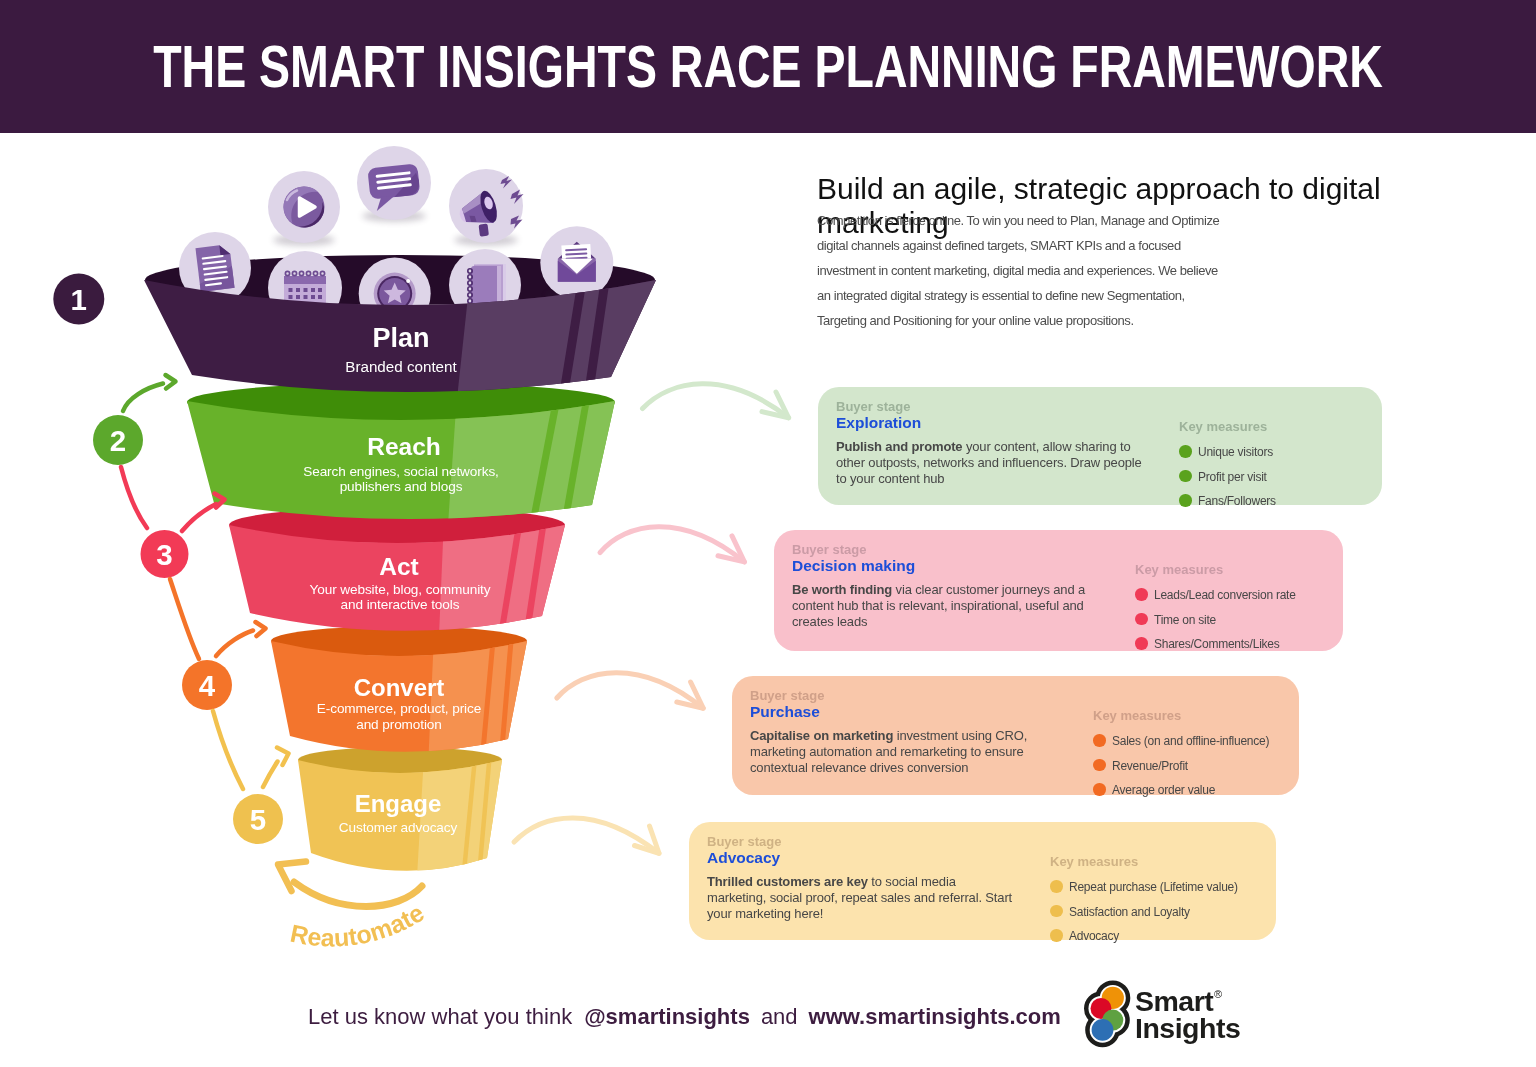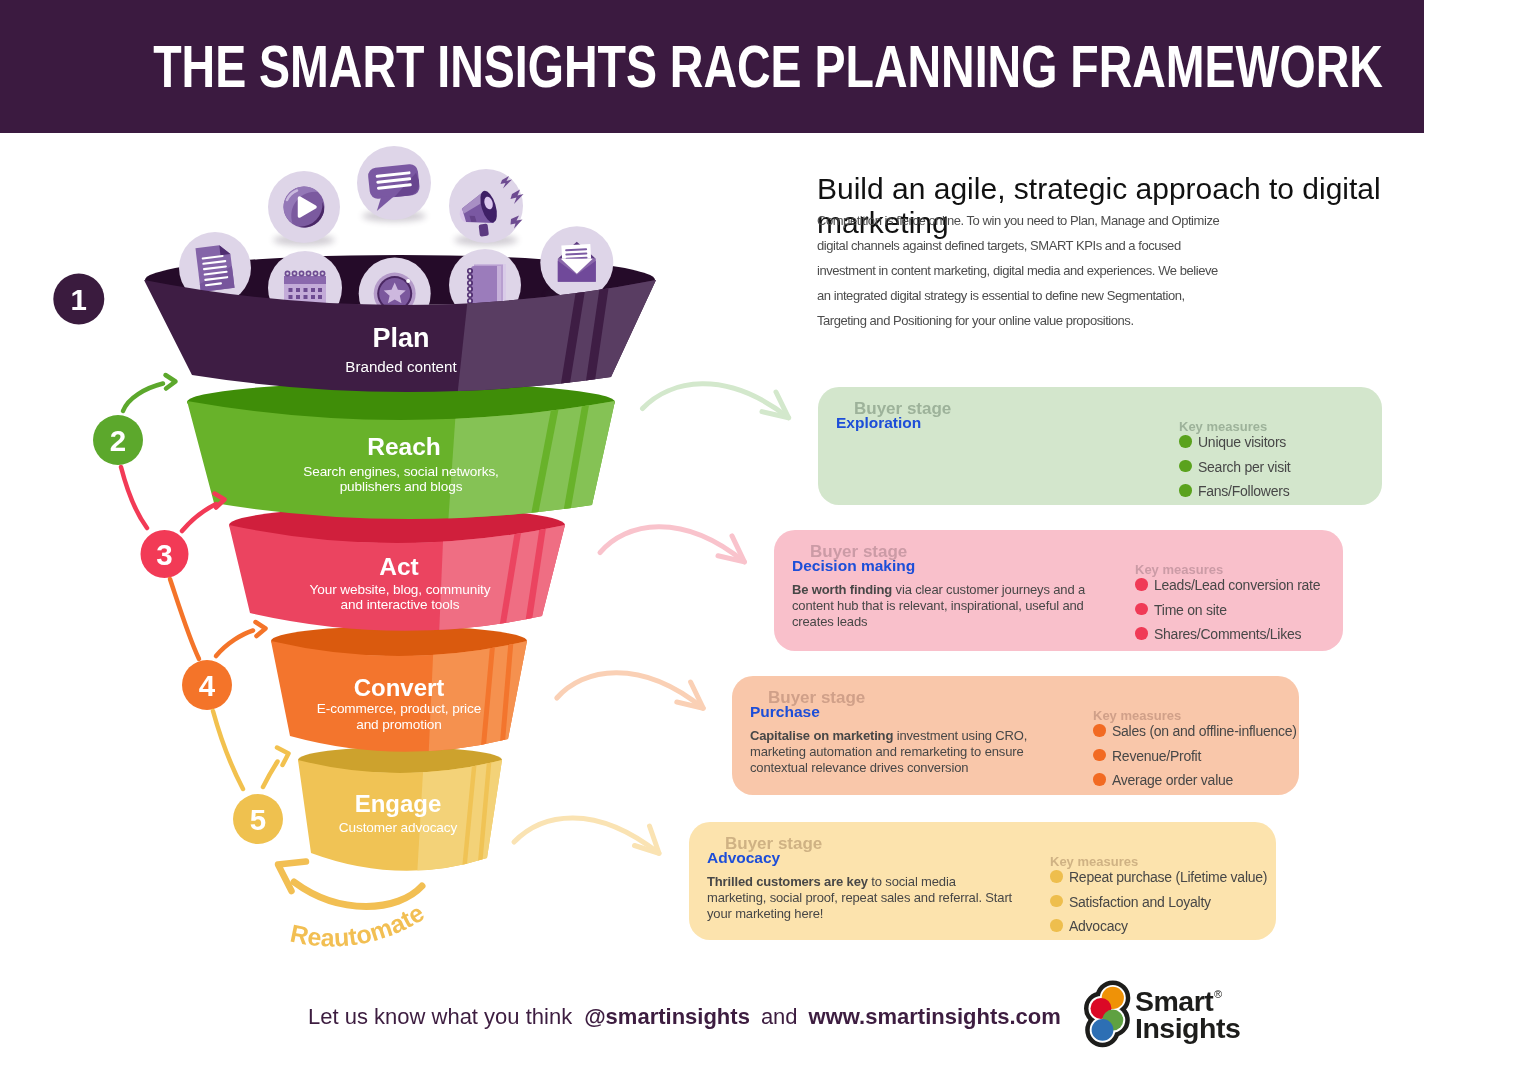--- a/index.html
+++ b/index.html
@@ -1,32 +1,32 @@
 <!DOCTYPE html>
 <html><head>
 <meta charset="utf-8">
 <style>
   html,body{margin:0;padding:0;}
   .page{position:relative;width:1536px;height:1067px;background:#fff;overflow:hidden;
         font-family:"Liberation Sans", sans-serif;}
-  .header{position:absolute;top:0;left:0;width:1424px;height:133px;background:#3b1a40;}
+  .header{position:absolute;top:0;left:0;width:1536px;height:133px;background:#3b1a40;}
   .header h1{margin:0;position:absolute;top:0px;left:-200px;width:1936px;height:133px;line-height:133px;text-align:center;
       color:#fff;font-size:60px;font-weight:bold;white-space:nowrap;
       transform:scaleX(0.775);transform-origin:50% 50%;}
   .rhead{position:absolute;left:817px;top:172px;width:620px;color:#111;
       font-size:30px;font-weight:normal;}
   .rpara{position:absolute;left:817px;top:208px;color:#4d4d4d;
       font-size:13px;letter-spacing:-0.45px;line-height:25px;white-space:nowrap;}
   .box{position:absolute;border-radius:21px;}
-  .box .bs{position:absolute;left:36px;top:12px;font-size:17px;font-weight:bold;}
+  .box .bs{position:absolute;left:18px;top:12px;font-size:13px;font-weight:bold;}
   .box .stage{position:absolute;left:18px;top:27px;font-size:15.5px;font-weight:bold;color:#1d4ed8;}
   .box .body{position:absolute;left:18px;top:52px;font-size:13px;letter-spacing:-0.15px;line-height:16.2px;color:#474747;white-space:nowrap;}
   .box .km{position:absolute;left:361px;top:12px;font-size:13px;font-weight:bold;margin-top:20px;}
-  .box ul{position:absolute;left:361px;top:44px;margin:0;padding:0;list-style:none;
-      font-size:14px;letter-spacing:-0.25px;color:#474747;white-space:nowrap;}
+  .box ul{position:absolute;left:361px;top:54px;margin:0;padding:0;list-style:none;
+      font-size:12px;letter-spacing:-0.25px;color:#474747;white-space:nowrap;}
   .box ul li{position:relative;padding-left:19px;height:24.5px;line-height:22px;}
   .box ul li::before{content:"";position:absolute;left:0;top:4px;width:12.5px;height:12.5px;border-radius:50%;}
   #gbox{left:818px;top:387px;width:564px;height:118px;background:#d3e6cc;}
   #gbox .bs,#gbox .km{color:#9db29a;}
   #gbox ul li::before{background:#5aa21d;}
   #pbox{left:774px;top:530px;width:569px;height:121px;background:#f9c0cb;}
   #pbox .bs,#pbox .km{color:#cb9ba6;}
   #pbox ul li::before{background:#f03a56;}
   #sbox{left:732px;top:676px;width:567px;height:119px;background:#f9c7aa;}
   #sbox .bs,#sbox .km{color:#d0a089;}
@@ -47,24 +47,26 @@
   <div class="rhead">Build an agile, strategic approach to digital marketing</div>
   <div class="rpara">Competition is fierce online. To win you need to Plan, Manage and Optimize<br>
 digital channels against defined targets, SMART KPIs and a focused<br>
 investment in content marketing, digital media and experiences. We believe<br>
 an integrated digital strategy is essential to define new Segmentation,<br>
 Targeting and Positioning for your online value propositions.</div>
 
   <div class="box" id="gbox">
     <div class="bs">Buyer stage</div>
     <div class="stage">Exploration</div>
+    <div class="body"><b>Publish and promote</b> your content, allow sharing to<br>
+other outposts, networks and influencers. Draw people<br>to your content hub</div>
     <div class="km">Key measures</div>
     <ul>
         <li>Unique visitors</li>
-        <li>Search per visit</li>
+        <li>Profit per visit</li>
         <li>Fans/Followers</li>
       </ul>
   </div>
 
   <div class="box" id="pbox">
     <div class="bs">Buyer stage</div>
     <div class="stage">Decision making</div>
     <div class="body"><b>Be worth finding</b> via clear customer journeys and a<br>
 content hub that is relevant, inspirational, useful and<br>creates leads</div>
     <div class="km">Key measures</div>

